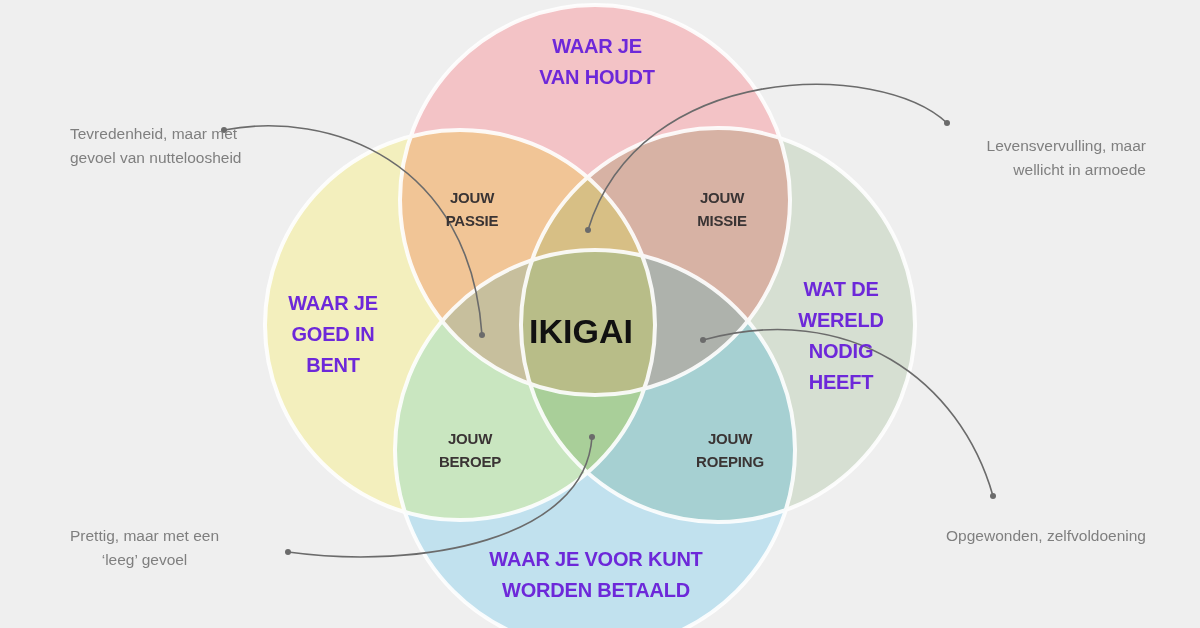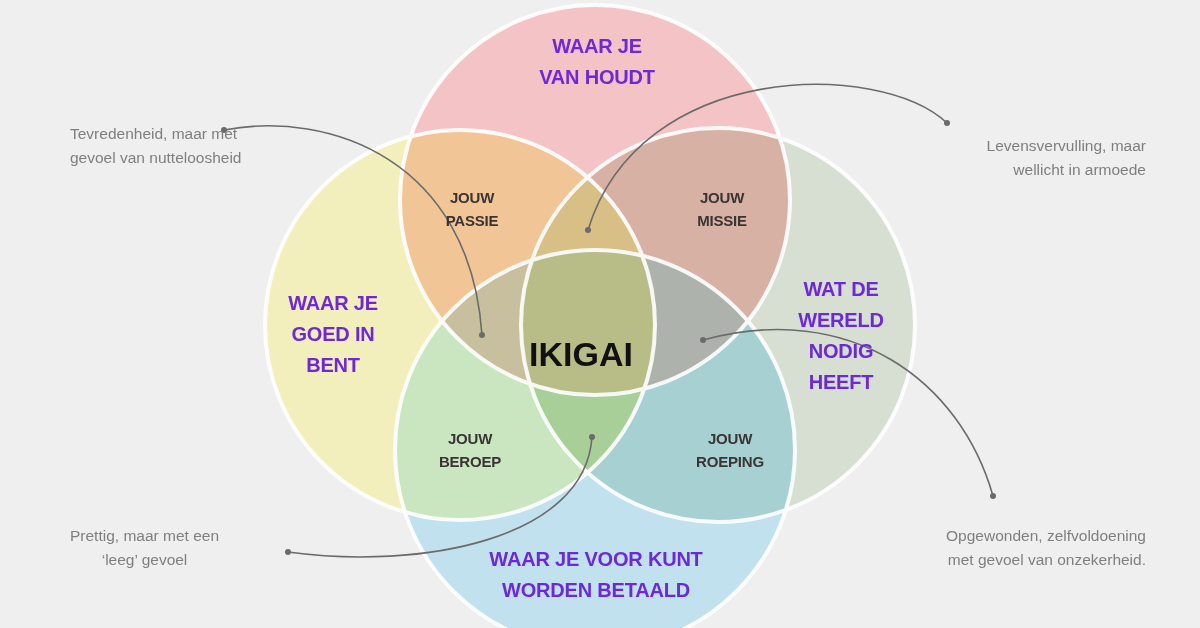--- a/index.html
+++ b/index.html
@@ -10,21 +10,21 @@
       position: relative;
     }
     svg.diagram { position: absolute; left: 0; top: 0; }
     .lbl {
       position: absolute; text-align: center; color: #6d28d9;
       font-weight: bold; line-height: 1.55; font-size: 20px;
       transform: translate(-50%, -50%); white-space: nowrap;
       letter-spacing: -0.2px;
     }
     .lbl.sub { font-weight: bold; color: #3a3434; font-size: 15px; }
-    .lbl.center { font-size: 34px; font-weight: bold; color: #111; letter-spacing: 0; line-height: 1; margin-top: 23px; }
+    .lbl.center { font-size: 34px; font-weight: bold; color: #111; letter-spacing: 0; line-height: 1; }
     .lbl .ln { display: block; }
     .note {
       position: absolute; color: #7f7f7f; font-size: 15.5px; line-height: 1.55;
       white-space: nowrap;
     }
     .note .ln { display: block; }
     .note.right { text-align: right; }
   </style>
 </head>
 <body>
@@ -158,14 +158,13 @@
 <div class="note right" style="right:54px; top:134px;">
   <span class="ln">Levensvervulling, maar</span>
   <span class="ln">wellicht in armoede</span>
 </div>
 <div class="note" style="left:70px; top:524px;text-align:center;">
   <span class="ln">Prettig, maar met een</span>
   <span class="ln">‘leeg’ gevoel</span>
 </div>
 <div class="note right" style="right:54px; top:524px;">
   <span class="ln">Opgewonden, zelfvoldoening</span>
-  <span class="ln">met gevoel van onzekerheid.</span>
 </div>
 
 </body></html>

